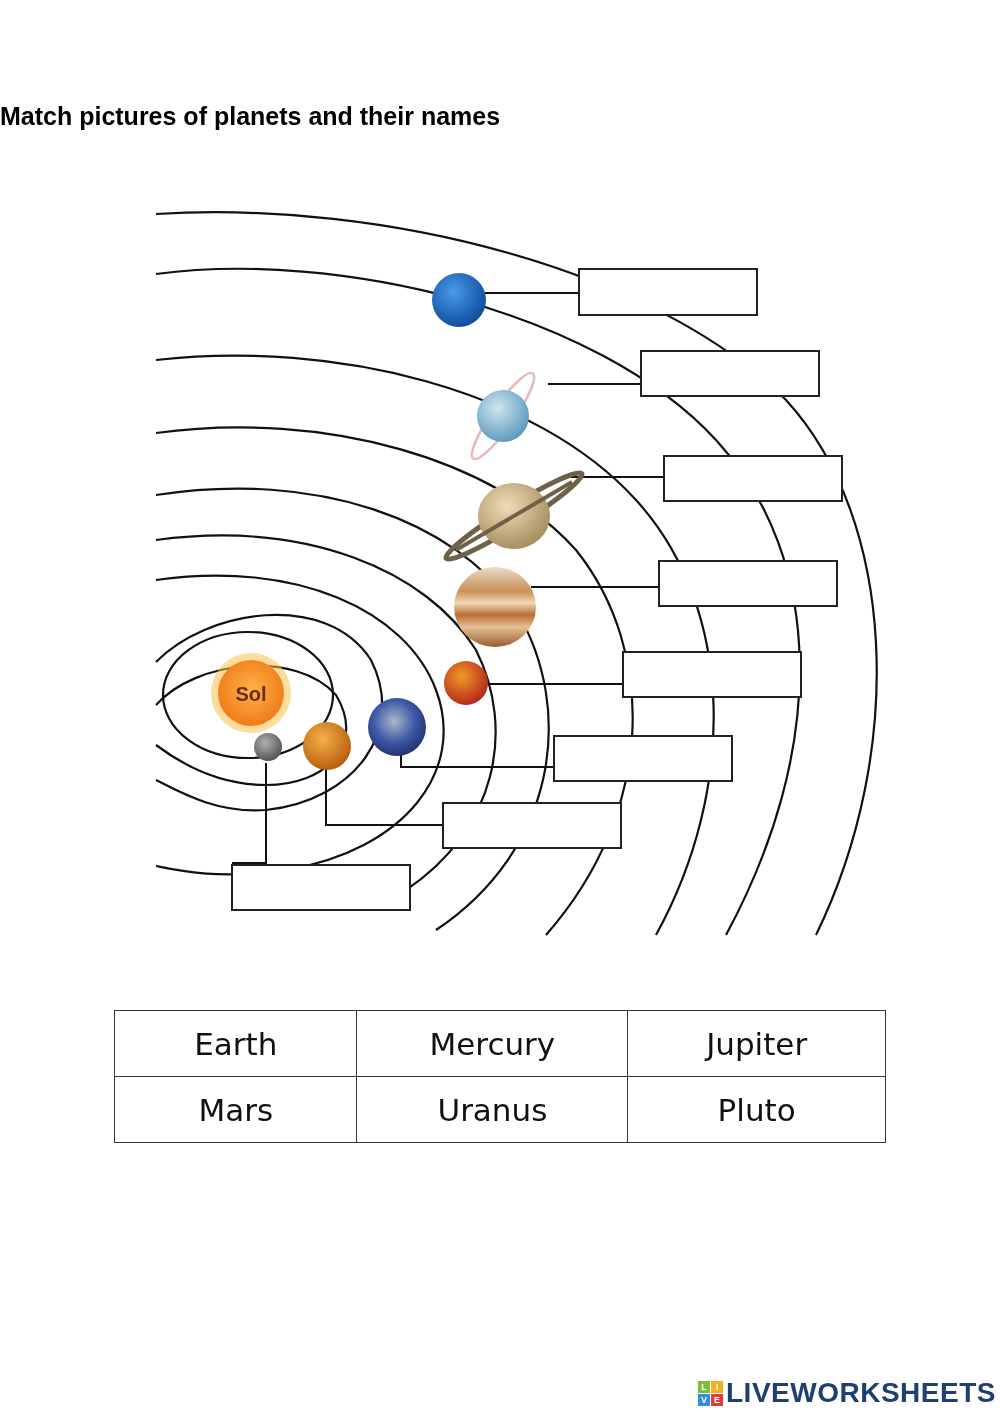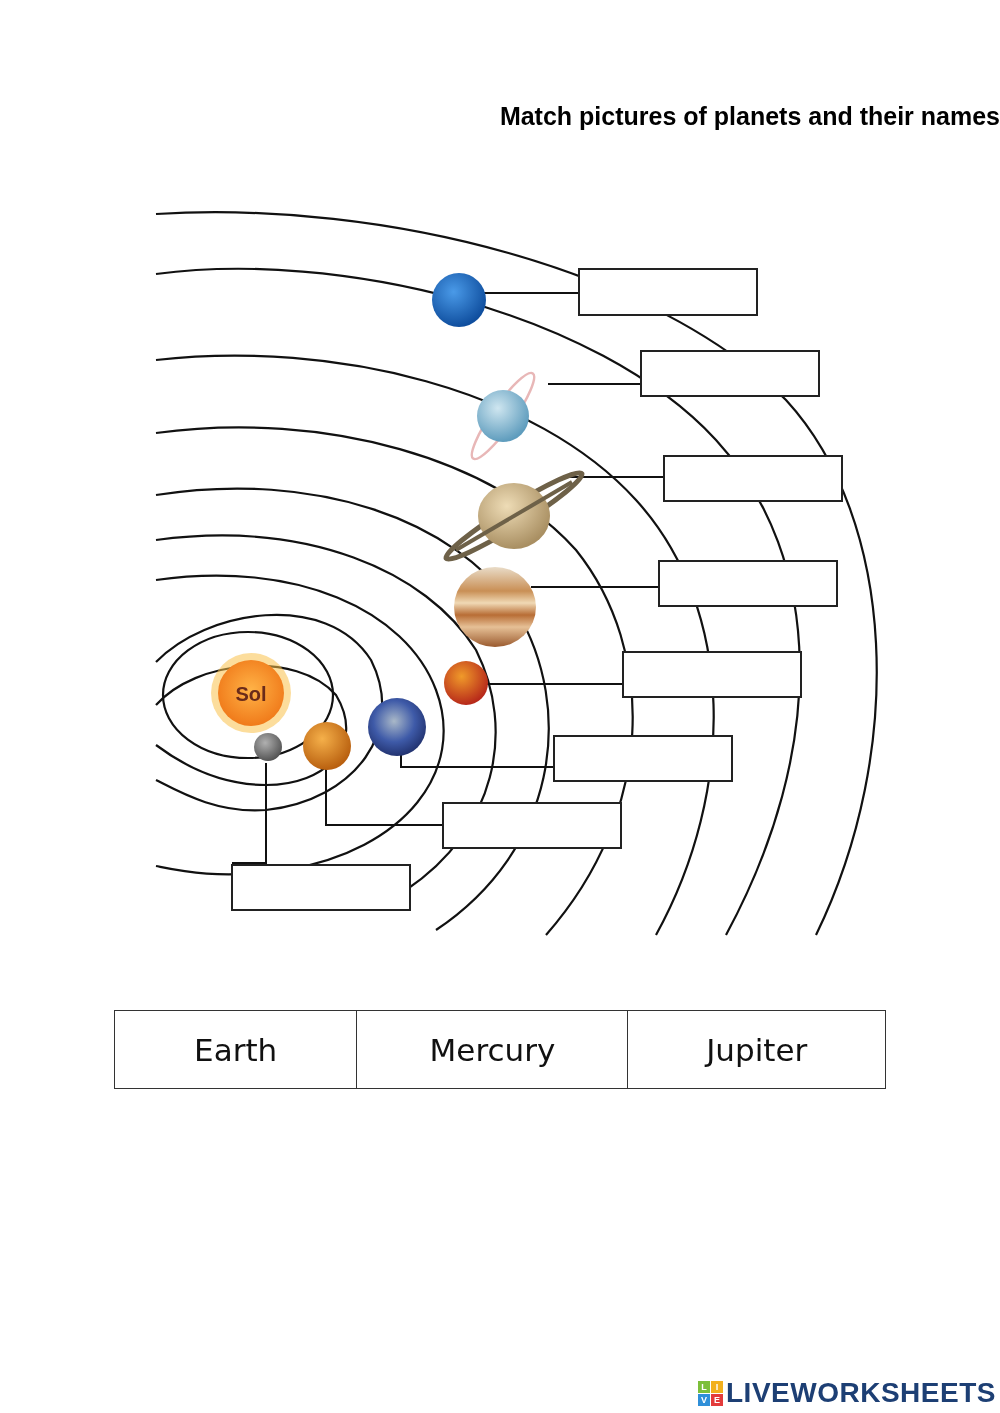--- a/index.html
+++ b/index.html
@@ -1,23 +1,23 @@
 <!DOCTYPE html>
 <html><head>
 <meta charset="utf-8">
 <style>
   html, body { margin:0; padding:0; background:#ffffff; }
   body { width:1000px; height:1413px; position:relative; overflow:hidden; font-family:"Liberation Sans", sans-serif; }
-  .title { position:absolute; top:102px; left:0; width:1000px; text-align:right; font-weight:bold; font-size:25px; color:#000; font-family:"Liberation Sans", sans-serif; }
+  .title { position:absolute; top:102px; left:0; width:1000px; text-align:left; font-weight:bold; font-size:25px; color:#000; font-family:"Liberation Sans", sans-serif; }
   .diagram { position:absolute; left:136px; top:190px; width:760px; height:770px; }
   .diagram svg { width:760px; height:770px; display:block; }
   .answer-box { position:absolute; background:#fff; border:2px solid #222; box-sizing:border-box; }
   .answer-box input { width:100%; height:100%; border:none; background:transparent; outline:none; font-size:20px; text-align:center; font-family:"Liberation Sans", sans-serif; }
   .names-table { position:absolute; left:114px; top:1010px; width:772px; border-collapse:collapse; }
-  .names-table td { border:1.5px solid #333; height:61px; text-align:center; font-size:31px; color:#111; font-family:"DejaVu Sans", sans-serif; padding:8px; }
+  .names-table td { border:1.5px solid #333; height:61px; text-align:center; font-size:31px; color:#111; font-family:"DejaVu Sans", sans-serif; padding:2px; }
   .names-table td.c0 { width:234px; } .names-table td.c1 { width:262px; } .names-table td.c2 { width:249px; }
   .logo { position:absolute; left:698px; top:1378px; height:30px; display:flex; align-items:center; }
   .logo-grid { display:grid; grid-template-columns:12px 12px; grid-template-rows:12px 12px; gap:1px; margin-right:3px; }
   .logo-grid span { font-size:9px; font-weight:bold; color:#fff; display:flex; align-items:center; justify-content:center; font-family:"Liberation Sans", sans-serif; }
   .logo-text { font-size:28px; font-weight:bold; color:#1d3f74; letter-spacing:0.5px; font-family:"Liberation Sans", sans-serif; }
 </style>
 </head>
 <body>
 
 <div class="title">Match pictures of planets and their names</div>
@@ -124,20 +124,25 @@
   <div class="answer-box" style="left:95px; top:674px; width:180px; height:47px;"><input value="" style=""></div>
 </div>
 
 <table class="names-table">
   <tbody>
       <tr>
     <td class="c0">Earth</td>
     <td class="c1">Mercury</td>
     <td class="c2">Jupiter</td>
   </tr>
+  <tr>
+    <td class="c0">Mars</td>
+    <td class="c1">Uranus</td>
+    <td class="c2">Pluto</td>
+  </tr>
 </tbody>
   </table>
 
 <div class="logo">
   <div class="logo-grid">
     <span style="background:#7cbf3a">L</span>
     <span style="background:#f2b01e">I</span>
     <span style="background:#2f8fd8">V</span>
     <span style="background:#e33b3b">E</span>
   </div>

